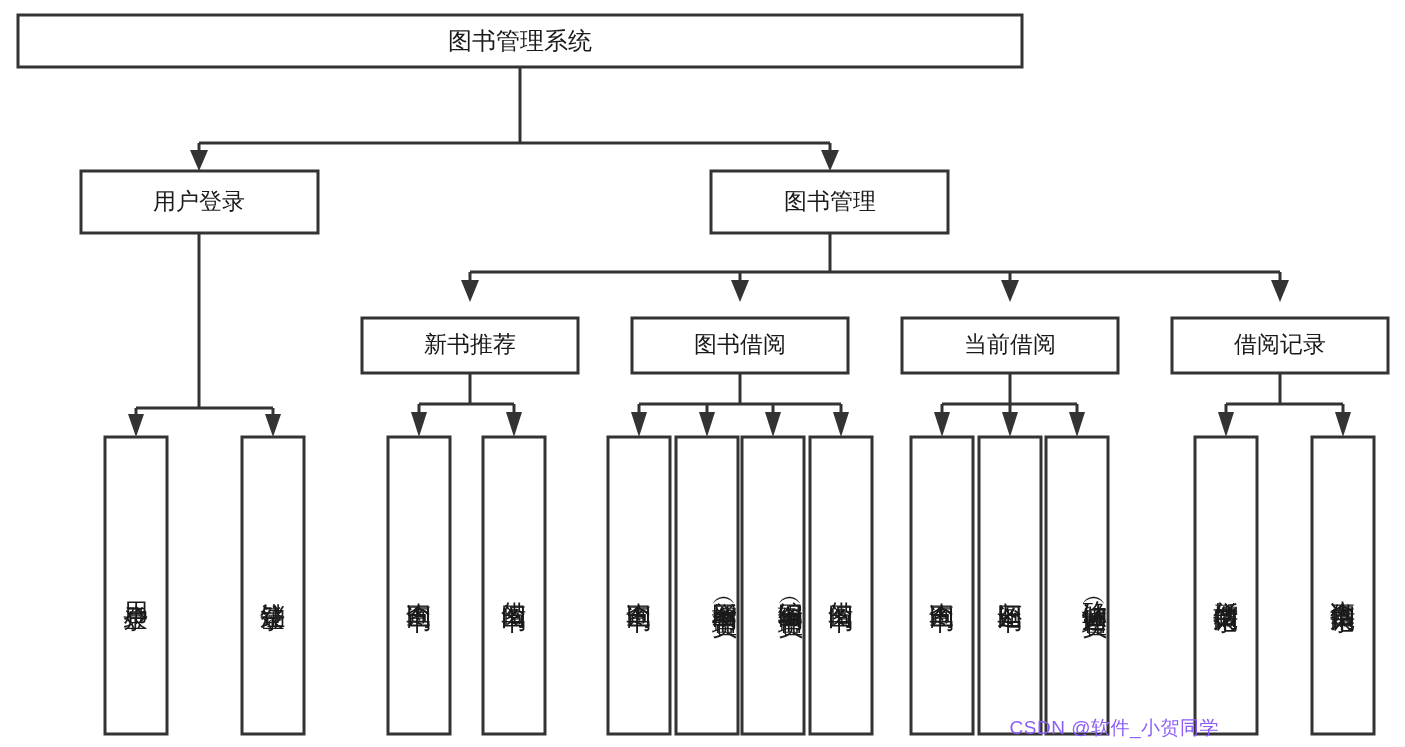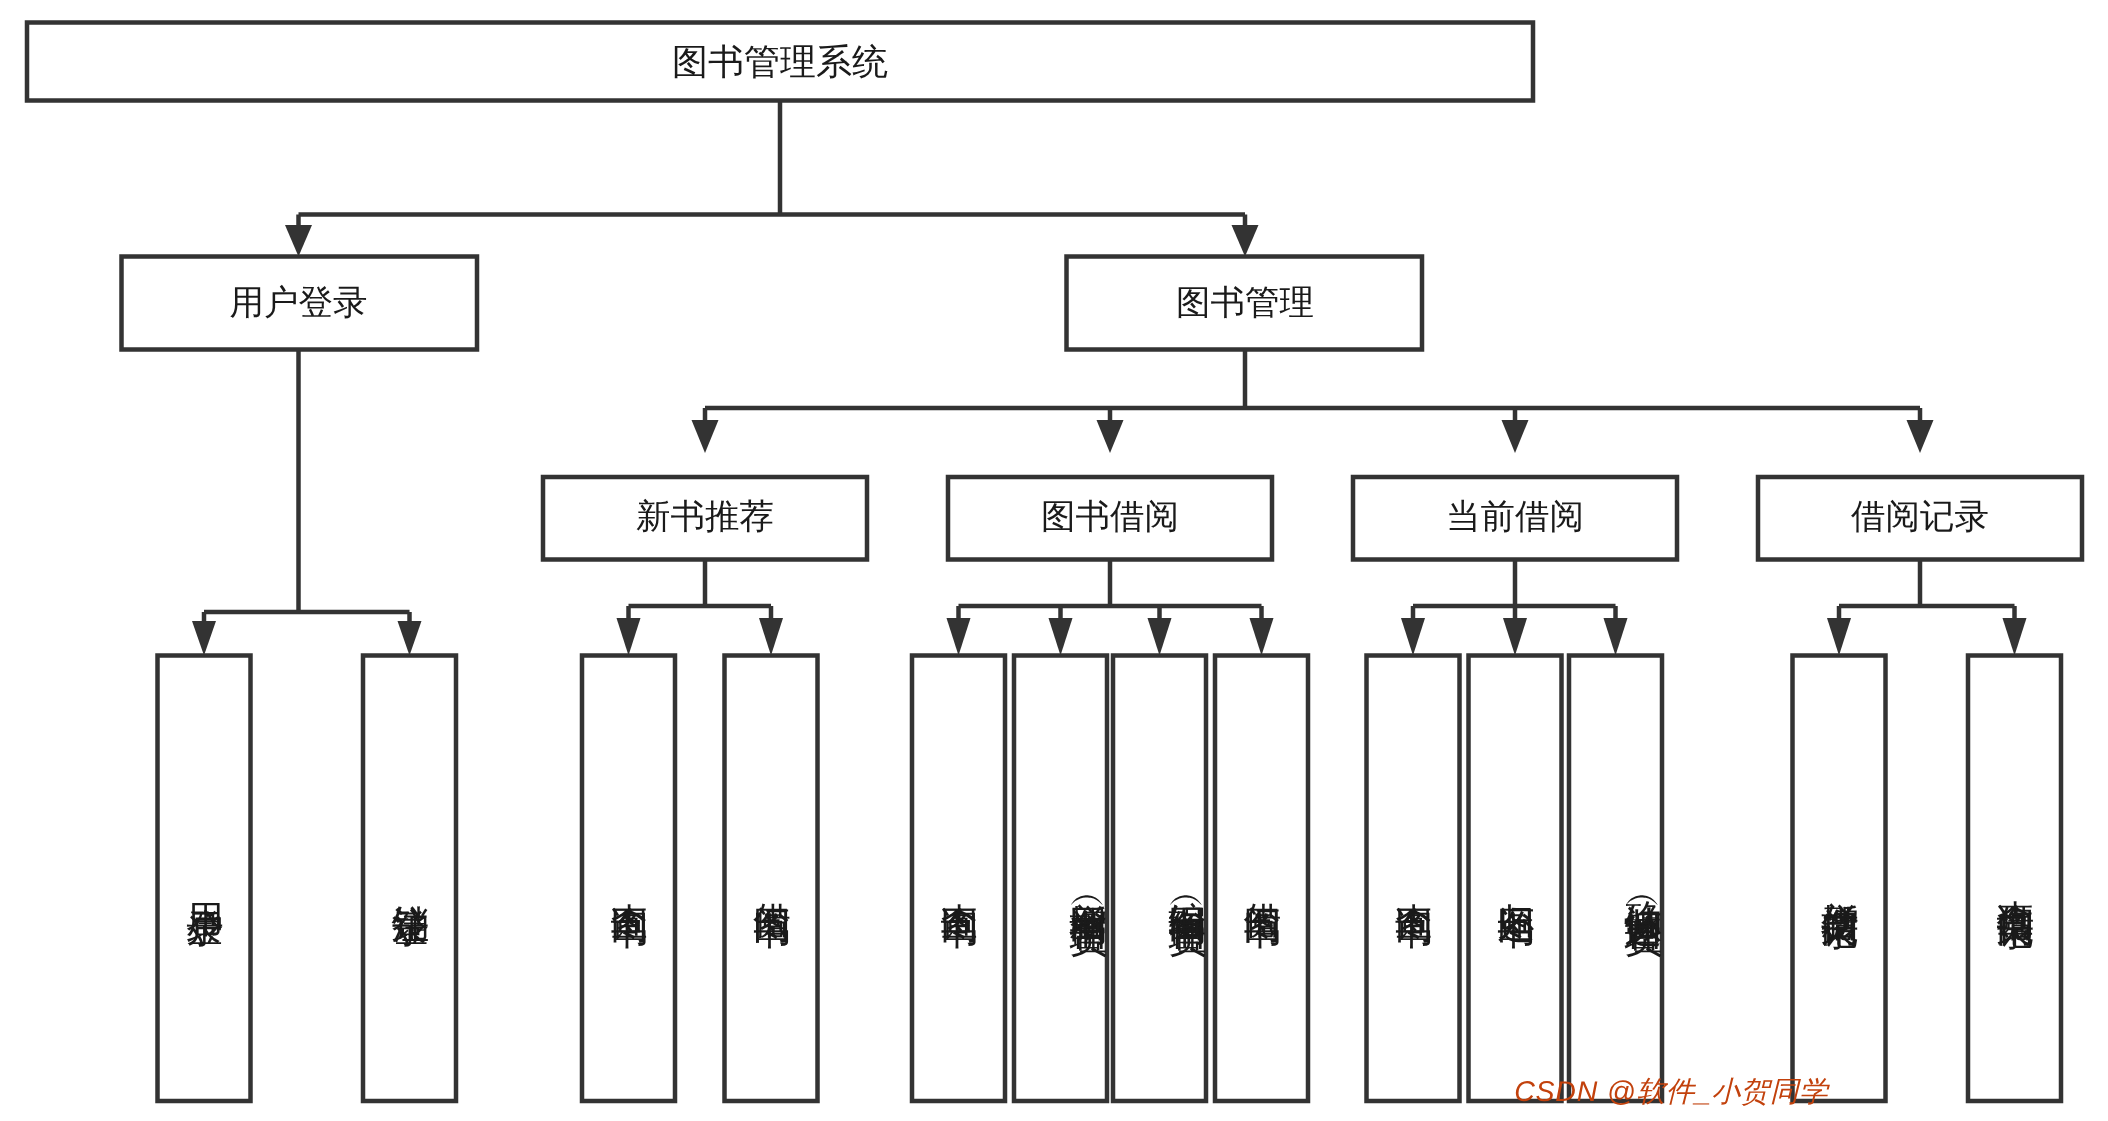--- a/index.html
+++ b/index.html
@@ -68,24 +68,23 @@
     white-space: nowrap;
     text-align: center;
     pointer-events: none;
   }
   .watermark {
     position: absolute;
     right: 8px;
     bottom: 6px;
     font-family: "Liberation Sans", "DejaVu Sans", sans-serif;
     font-size: 19px;
-    color: #c2410c;
+    color: #8b5cf6;
     white-space: nowrap;
     letter-spacing: 0.5px;
-    font-style: italic;
   }
 </style>
 </head>
 <body>
 
 <div id="diagram-root">
 
   <svg class="diagram" viewBox="0 0 1405 747" xmlns="http://www.w3.org/2000/svg">
 
     <g>

